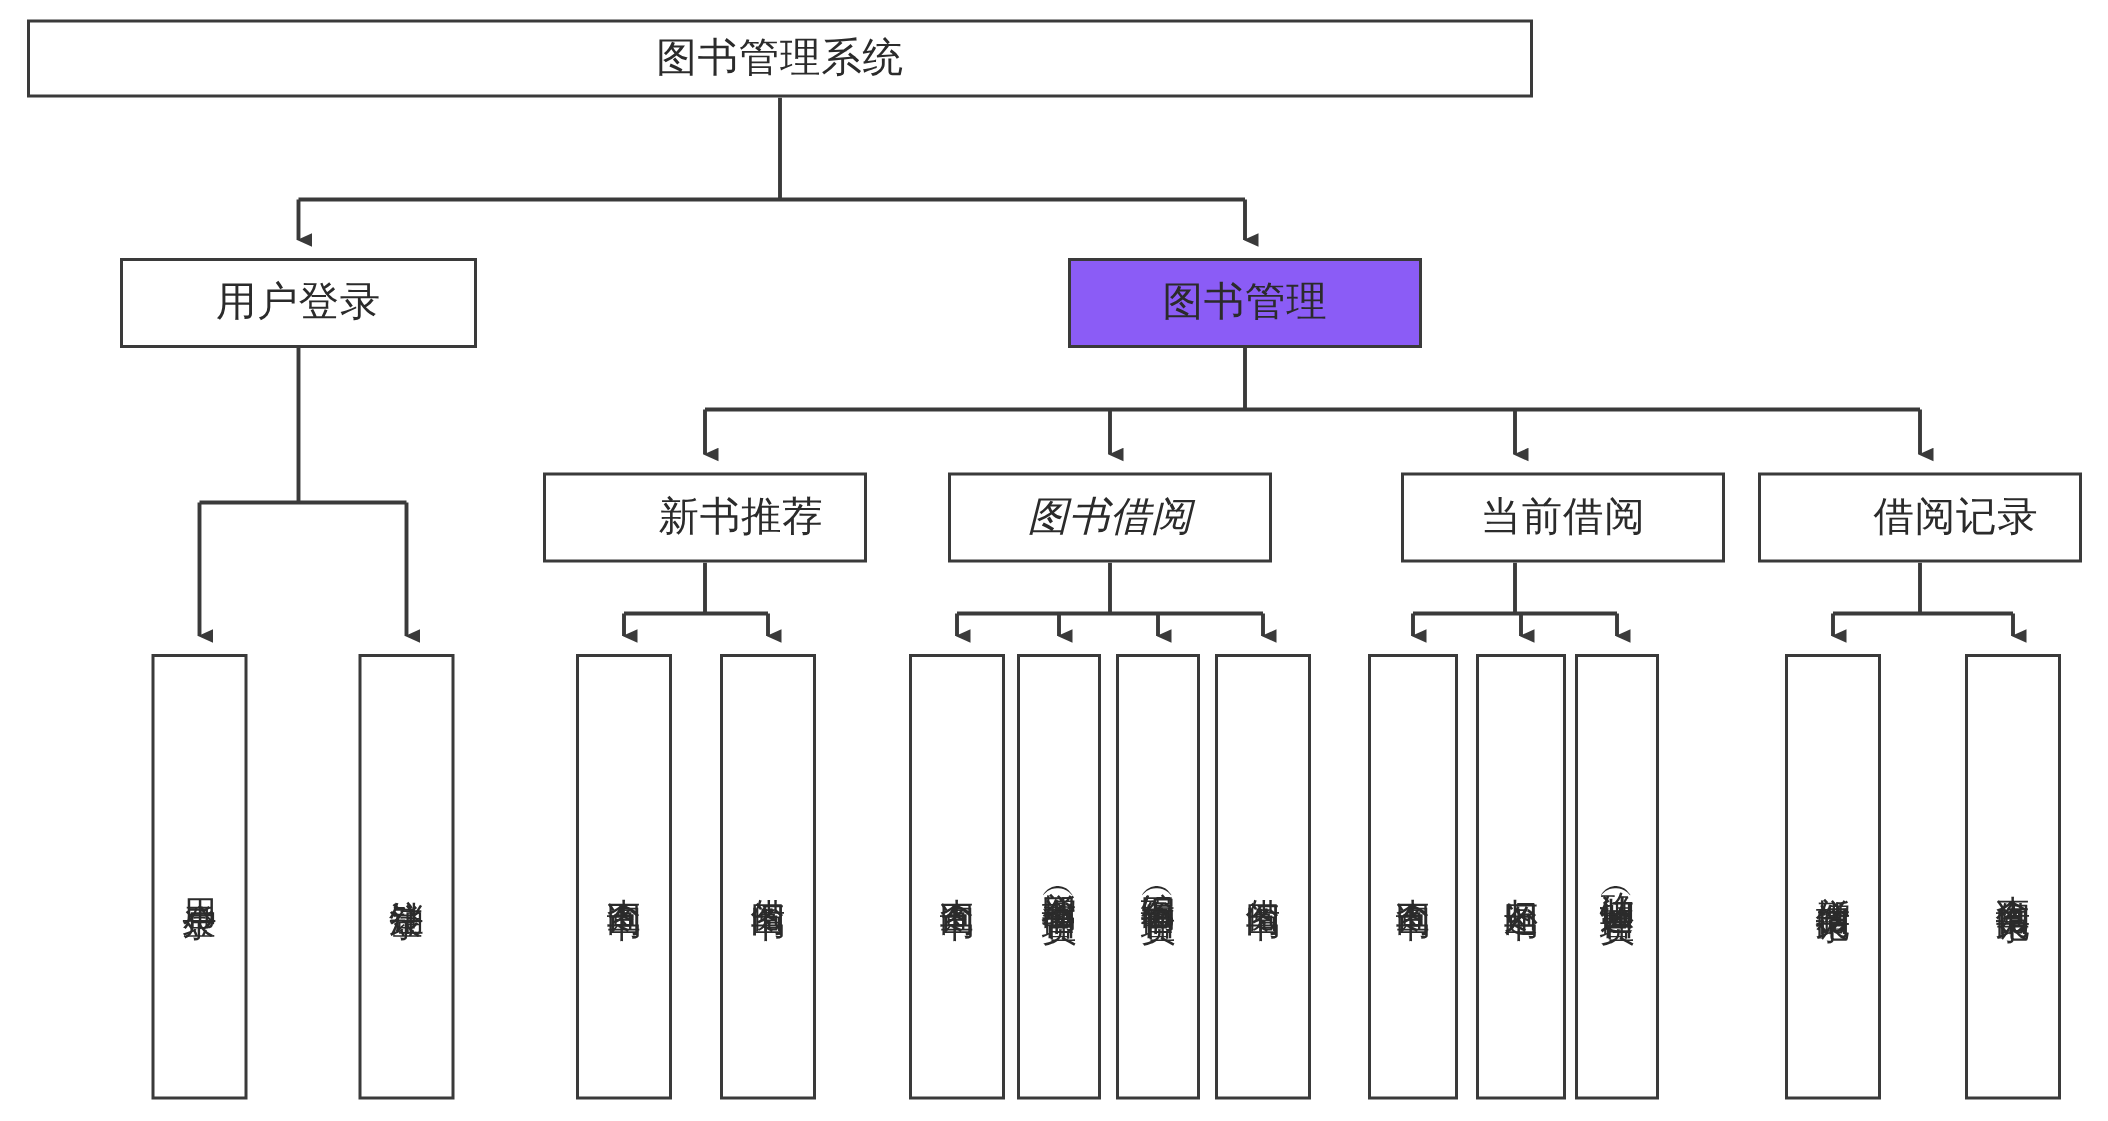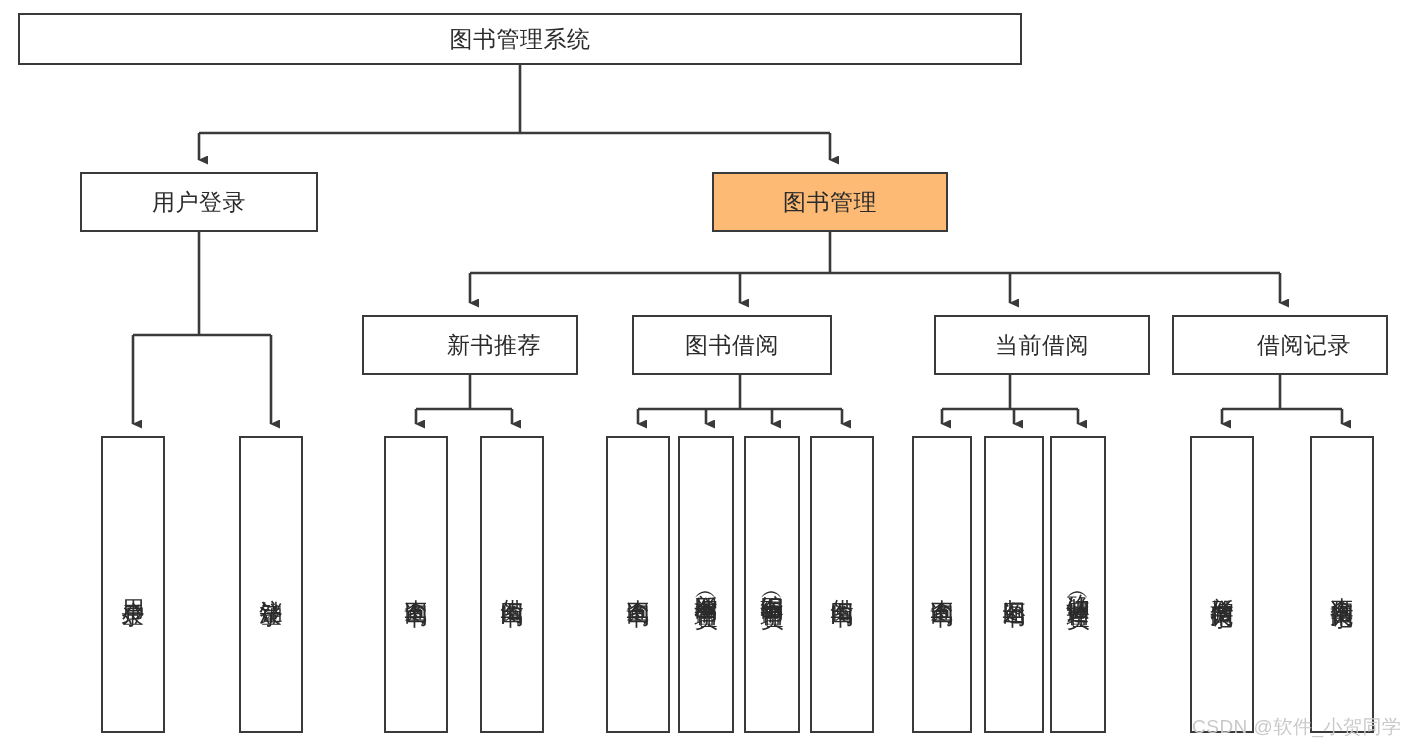--- a/index.html
+++ b/index.html
@@ -34,21 +34,21 @@
     box-sizing: border-box;
     background: #ffffff;
     border: 2px solid #3a3a3a;
     display: flex;
     align-items: center;
     justify-content: center;
     overflow: hidden;
   }
   .node-label {
     color: #2b2b2b;
-    font-size: 23px;
+    font-size: 27px;
     line-height: 1.08;
     letter-spacing: 0.5px;
     white-space: nowrap;
     text-align: center;
   }
   .node-box.vertical .node-label {
     writing-mode: vertical-rl;
     text-orientation: upright;
     -webkit-writing-mode: vertical-rl;
     letter-spacing: 2px;
@@ -111,27 +111,27 @@
       </g>
   </svg>
 
   <div id="nodes-layer">
       <div class="node-box" style="left: 18px; top: 13px; width: 1004px; height: 52px; border-color: rgb(58, 58, 58); background: rgb(255, 255, 255);">
         <span class="node-label" style="color: rgb(43, 43, 43);">图书管理系统</span>
       </div>
       <div class="node-box" style="left: 80px; top: 172px; width: 238px; height: 60px; border-color: rgb(58, 58, 58); background: rgb(255, 255, 255);">
         <span class="node-label" style="color: rgb(43, 43, 43);">用户登录</span>
       </div>
-      <div class="node-box" style="left: 712px; top: 172px; width: 236px; height: 60px; border-color: rgb(58, 58, 58); background: #fdba74;">
+      <div class="node-box" style="left: 712px; top: 172px; width: 236px; height: 60px; border-color: rgb(58, 58, 58); background: #8b5cf6;">
         <span class="node-label" style="color: rgb(43, 43, 43);">图书管理</span>
       </div>
       <div class="node-box" style="left: 362px; top: 315px; width: 216px; height: 60px; border-color: rgb(58, 58, 58); background: rgb(255, 255, 255); padding-left: 48px;">
         <span class="node-label" style="color: rgb(43, 43, 43);">新书推荐</span>
       </div>
-      <div class="node-box" style="left: 632px; top: 315px; width: 200px; height: 60px; border-color: rgb(58, 58, 58); background: rgb(255, 255, 255);">
+      <div class="node-box" style="left: 632px; top: 315px; width: 216px; height: 60px; border-color: rgb(58, 58, 58); background: rgb(255, 255, 255); font-style: italic;">
         <span class="node-label" style="color: rgb(43, 43, 43);">图书借阅</span>
       </div>
       <div class="node-box" style="left: 934px; top: 315px; width: 216px; height: 60px; border-color: rgb(58, 58, 58); background: rgb(255, 255, 255);">
         <span class="node-label" style="color: rgb(43, 43, 43);">当前借阅</span>
       </div>
       <div class="node-box" style="left: 1172px; top: 315px; width: 216px; height: 60px; border-color: rgb(58, 58, 58); background: rgb(255, 255, 255); padding-left: 48px;">
         <span class="node-label" style="color: rgb(43, 43, 43);">借阅记录</span>
       </div>
       <div class="node-box vertical" style="left: 101px; top: 436px; width: 64px; height: 297px; border-color: rgb(58, 58, 58); background: rgb(255, 255, 255);">
         <span class="node-label" style="color: rgb(43, 43, 43);">用户登录</span>
@@ -167,14 +167,13 @@
         <span class="node-label" style="color: rgb(43, 43, 43);">确认归还（管理员）</span>
       </div>
       <div class="node-box vertical" style="left: 1190px; top: 436px; width: 64px; height: 297px; border-color: rgb(58, 58, 58); background: rgb(255, 255, 255);">
         <span class="node-label" style="color: rgb(43, 43, 43);">新增借阅记录</span>
       </div>
       <div class="node-box vertical" style="left: 1310px; top: 436px; width: 64px; height: 297px; border-color: rgb(58, 58, 58); background: rgb(255, 255, 255);">
         <span class="node-label" style="color: rgb(43, 43, 43);">查询借阅记录</span>
       </div>
     </div>
 
-  <div class="watermark" style="left: 1192px; top: 714px;">CSDN @软件_小贺同学</div>
 </div>
 
 </body></html>

